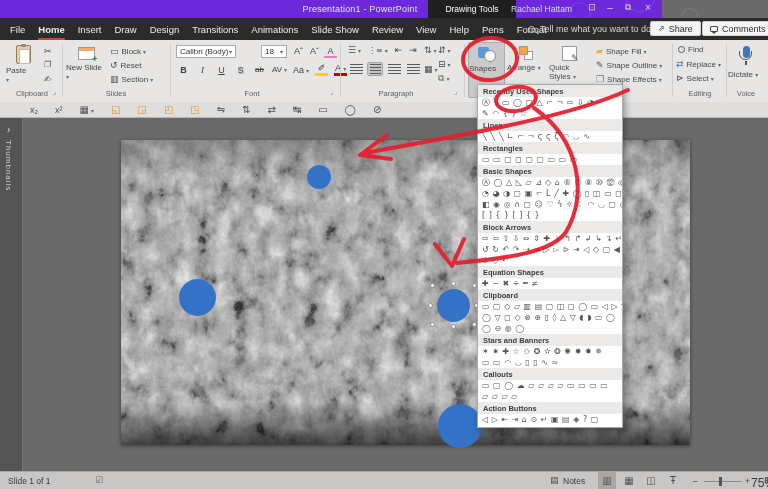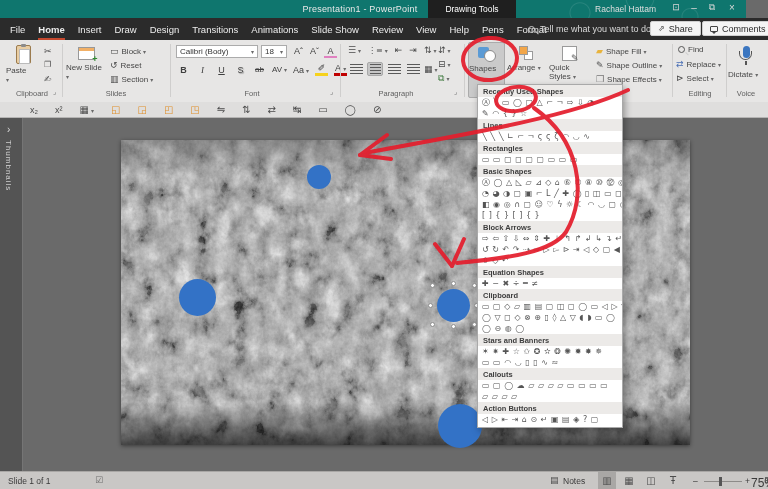--- a/index.html
+++ b/index.html
@@ -1,21 +1,21 @@
 <!DOCTYPE html>
 <html><head>
 <meta charset="utf-8">
 <style>
   html,body{margin:0;padding:0;background:#444;}
   .app{position:relative;width:768px;height:489px;background:#6a6a6a;overflow:hidden;
        font-family:"Liberation Sans",sans-serif;-webkit-font-smoothing:antialiased;}
   .app *{box-sizing:border-box;}
 
   
-  .titlebar{position:absolute;left:0;top:0;width:746px;height:18px;background:#0f766e;color:#e8e8e8;font-size:9px;}
+  .titlebar{position:absolute;left:0;top:0;width:662px;height:18px;background:#6d28d9;color:#e8e8e8;font-size:9px;}
   .deco{position:absolute;left:520px;top:-10px;width:200px;height:38px;opacity:.10;
         background:radial-gradient(circle at 30% 60%, transparent 9px,#fff 10px,transparent 11px),
                    radial-gradient(circle at 60% 20%, transparent 13px,#fff 14px,transparent 15px),
                    radial-gradient(circle at 85% 70%, transparent 7px,#fff 8px,transparent 9px);}
   .wtitle{position:absolute;left:60px;width:600px;top:4px;text-align:center;letter-spacing:.2px;}
   .dtools{position:absolute;left:428px;top:0;width:88px;height:18px;background:#1f1f1f;color:#fff;
           text-align:center;line-height:18px;font-size:8.5px;}
   .user{position:absolute;right:90px;top:4px;font-size:8.5px;color:#dedede;}
   .winbtn{position:absolute;top:2px;width:16px;text-align:center;font-size:10px;color:#d8d8d8;cursor:default;}
   .wb-opt{right:62px;font-size:9px;}  .wb-min{right:44px;} .wb-res{right:26px;font-size:9px;} .wb-cls{right:6px;}
@@ -193,21 +193,21 @@
       <span class="gly">↺</span>
       <span>Reset</span>
     </div>
     <div class="smallrow" style="left:110px;top:34px;">
       <span class="gly">▥</span>
       <span class="dd">Section</span>
     </div>
     <div class="glabel" style="left:92px;width:48px;">Slides</div>
     <div class="gsep" style="left:170px;"></div>
 
-    <div class="fontbox" style="left:176px;top:5px;width:82px;">
+    <div class="fontbox" style="left:176px;top:5px;width:60px;">
       <span>Calibri (Body)</span>
       <span class="caret">▾</span>
     </div>
     <div class="fontbox" style="left:261px;top:5px;width:26px;">
       <span>18</span>
       <span class="caret">▾</span>
     </div>
     <span class="fbtn" style="position:absolute;left:292px;top:6px;">Aˆ</span>
     <span class="fbtn" style="position:absolute;left:308px;top:6px;text-align:center;">Aˇ</span>
     <span class="fbtn" style="position:absolute;left:324px;top:6px;border-bottom:2px solid #e081c0;">A</span>

